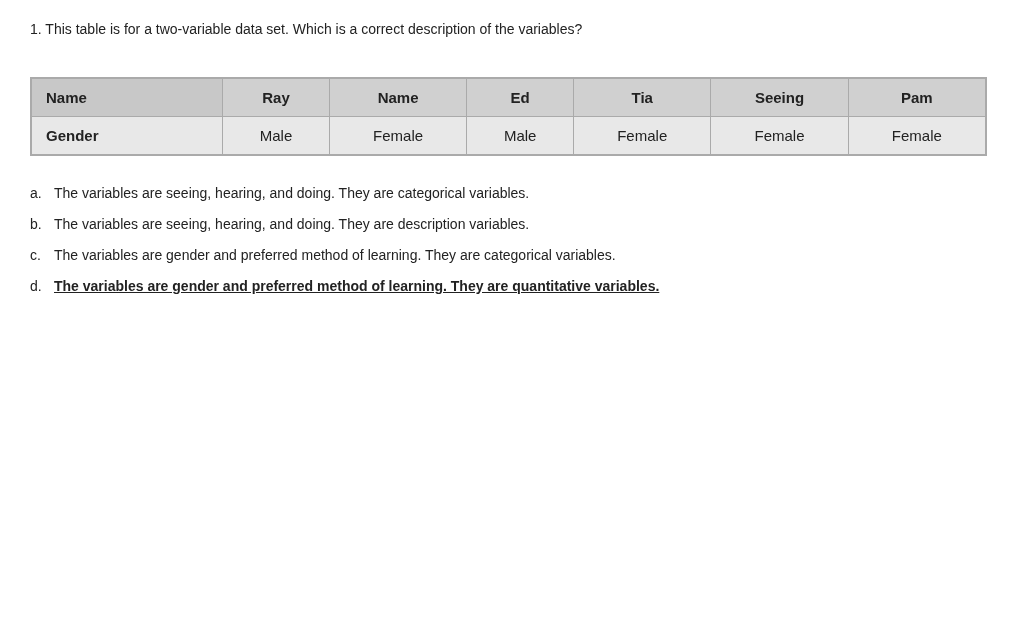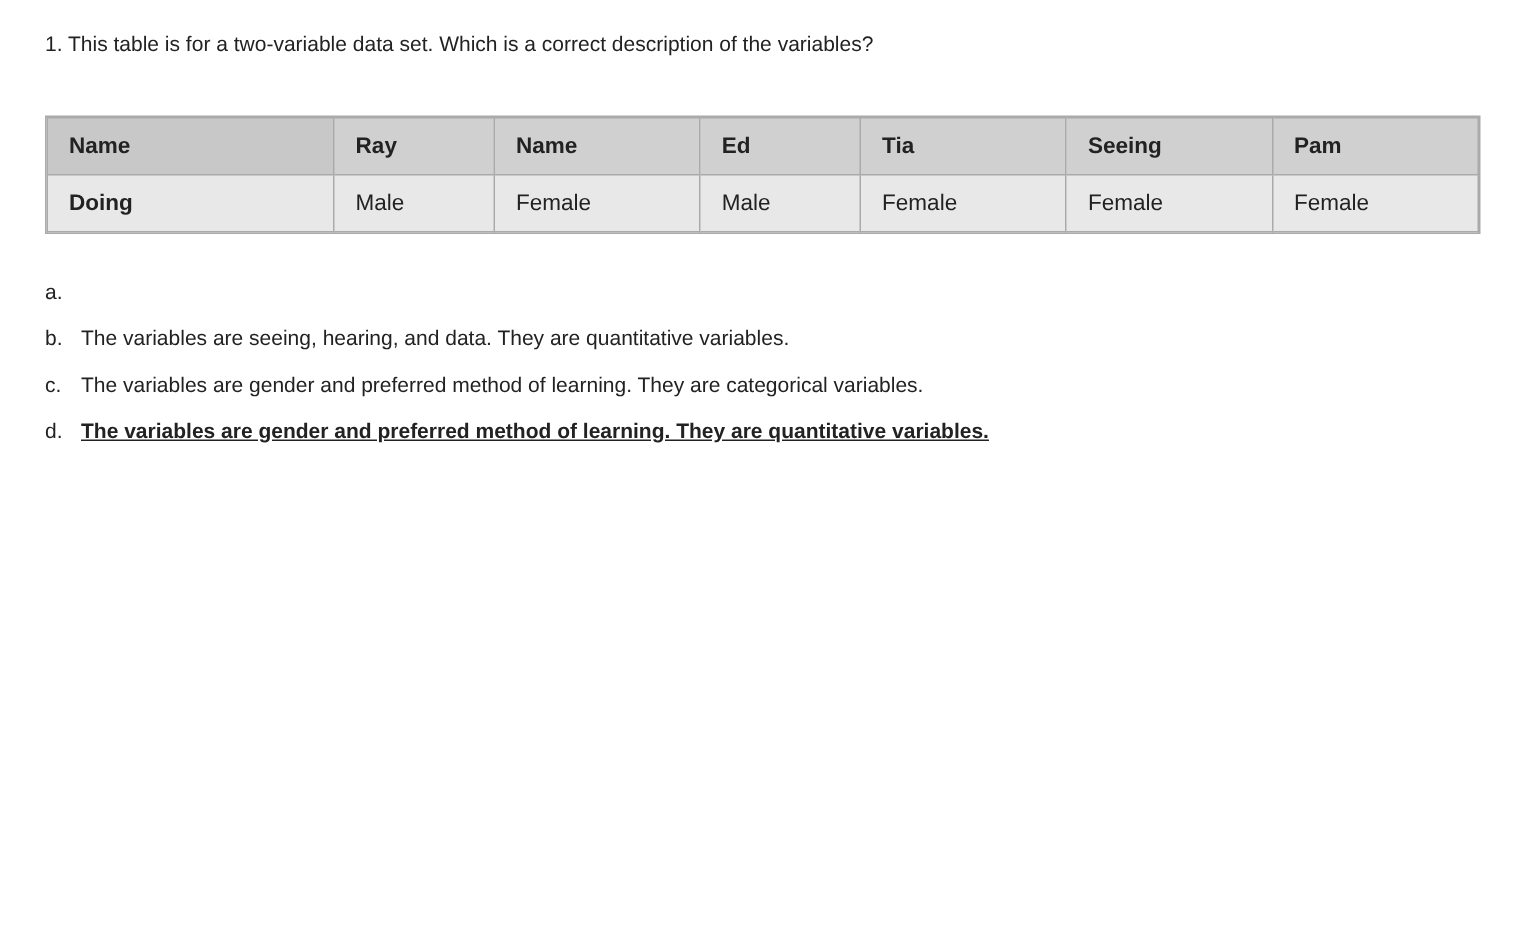--- a/index.html
+++ b/index.html
@@ -32,21 +32,21 @@
     }
 
     table {
       border-collapse: collapse;
       width: 100%;
     }
 
     table td {
       border: 1px solid #aaa;
       padding: 10px 14px;
-      text-align: left;
+      text-align: center;
       font-size: 15px;
       color: #222;
       vertical-align: middle;
     }
 
     table tr:first-child td {
       background-color: #d0d0d0;
       font-weight: bold;
     }
 
@@ -112,40 +112,41 @@
     <tr>
           <td>Name</td>
           <td>Ray</td>
           <td>Name</td>
           <td>Ed</td>
           <td>Tia</td>
           <td>Seeing</td>
           <td>Pam</td>
         </tr>
         <tr>
-          <td>Doing</td>
+          <td>Gender</td>
           <td>Male</td>
           <td>Female</td>
           <td>Male</td>
           <td>Female</td>
           <td>Female</td>
           <td>Female</td>
         </tr>
       </tbody>
   </table>
 </div>
 
 
 <ul class="answers" id="answers-list">
 <li>
       <span class="answer-letter">a.</span>
+      <span>The variables are seeing, hearing, and doing. They are categorical variables.</span>
     </li>
     <li>
       <span class="answer-letter">b.</span>
-      <span>The variables are seeing, hearing, and data. They are quantitative variables.</span>
+      <span>The variables are seeing, hearing, and doing. They are description variables.</span>
     </li>
     <li>
       <span class="answer-letter">c.</span>
       <span>The variables are gender and preferred method of learning. They are categorical variables.</span>
     </li>
     <li>
       <span class="answer-letter">d.</span>
       <span class="answer-d">The variables are gender and preferred method of learning. They are quantitative variables.</span>
     </li>
   </ul>

